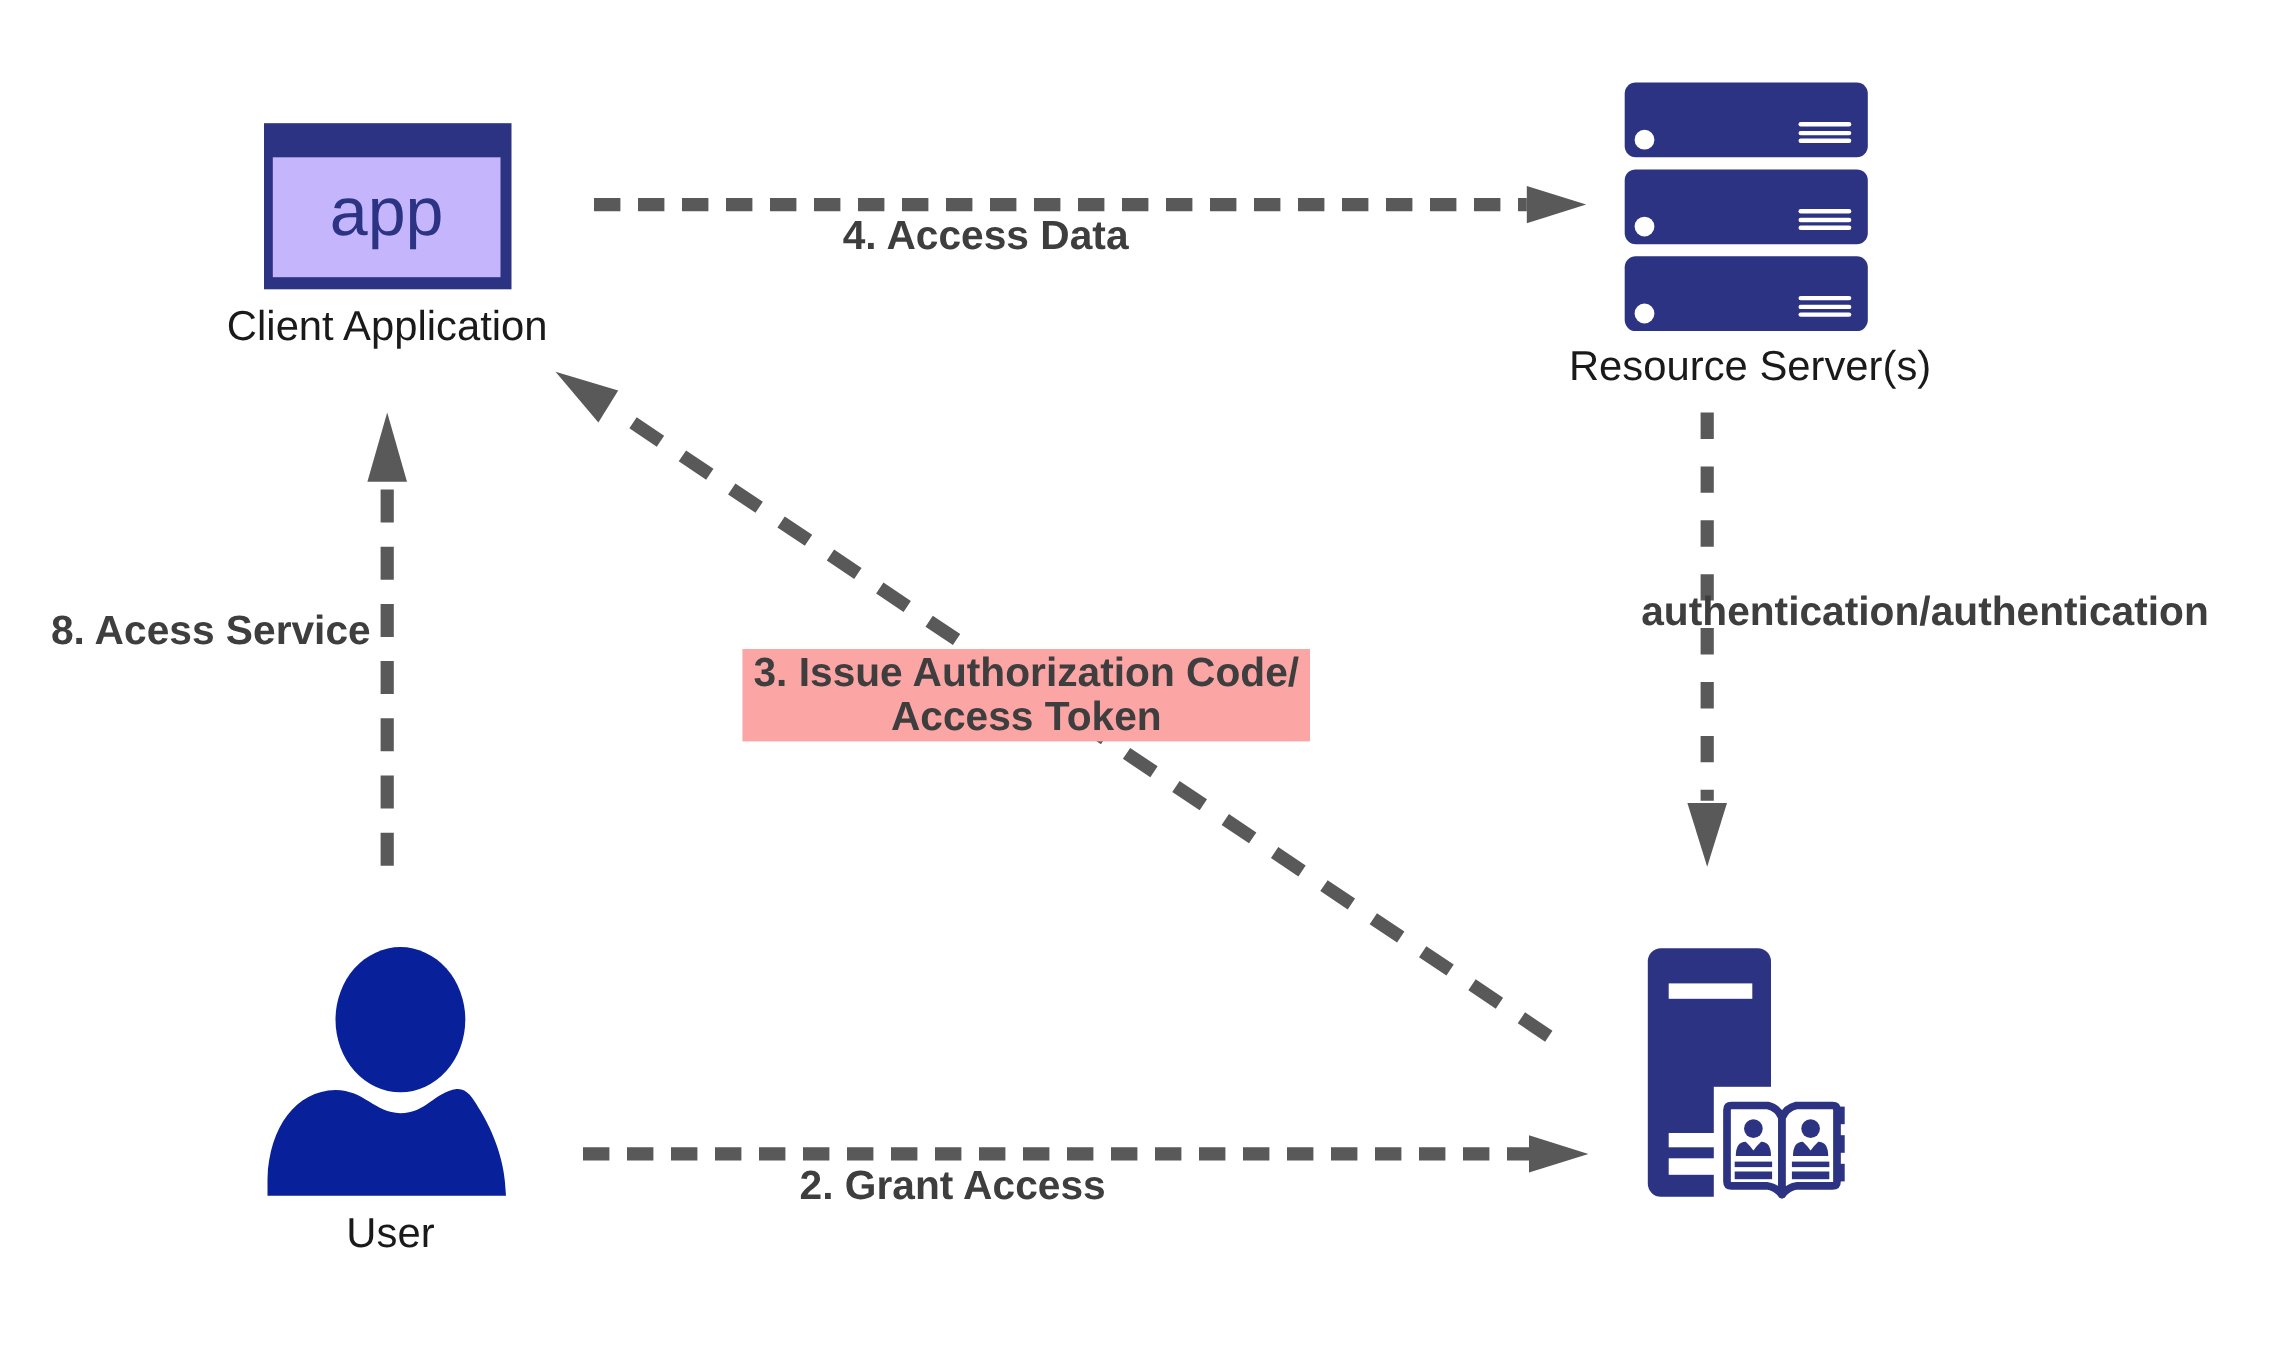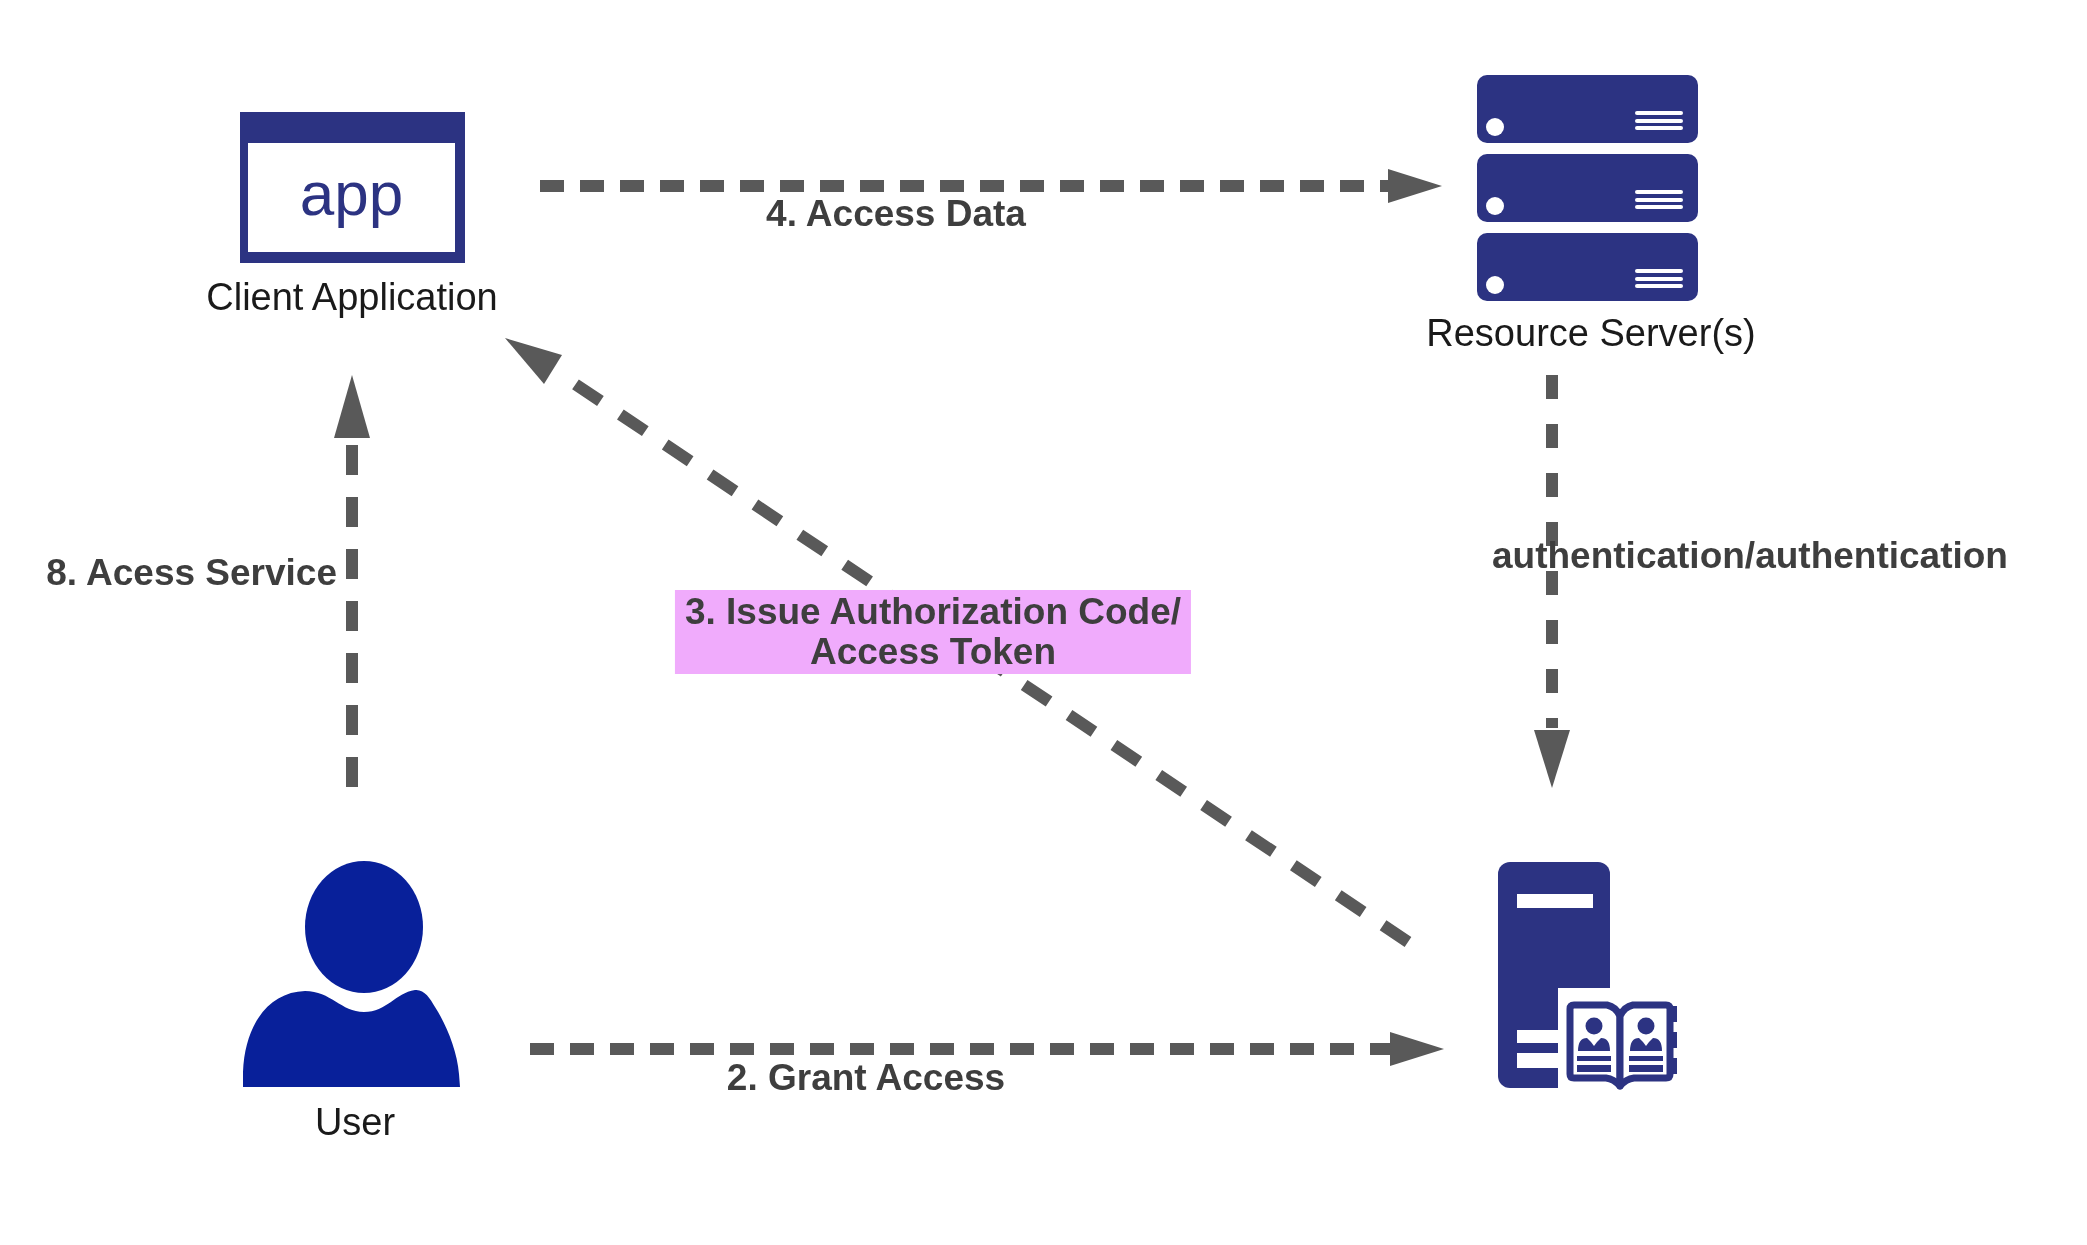--- a/index.html
+++ b/index.html
@@ -18,30 +18,30 @@
     transform:translateX(-50%);
     line-height:42px;
   }
   .arrow-label{
     position:absolute;z-index:3;
     font-size:37px;font-weight:bold;color:#3e3e3e;
     text-align:center;white-space:nowrap;
     line-height:40px;
   }
   .centered{transform:translateX(-50%);}
-  .white-bg{background:#f0abfc;padding:2px 10px;}
+  .white-bg{background:#fca5a5;padding:2px 10px;}
 
   
   .app-window{
     position:absolute;left:240px;top:112px;width:225px;height:151px;
     background:#2c3382;z-index:2;
   }
   .app-window .app-body{
     position:absolute;left:8px;right:10px;top:31px;bottom:11px;
-    background:#ffffff;
+    background:#c4b5fd;
     display:flex;align-items:center;justify-content:center;
   }
   .app-window .app-text{
     font-size:62px;color:#2c3382;line-height:1;transform:translateY(-4px);
   }
 
   
   .server-stack{position:absolute;left:1477px;top:75px;width:221px;z-index:2;}
   .server-unit{
     position:relative;width:221px;height:68px;margin-bottom:11px;

